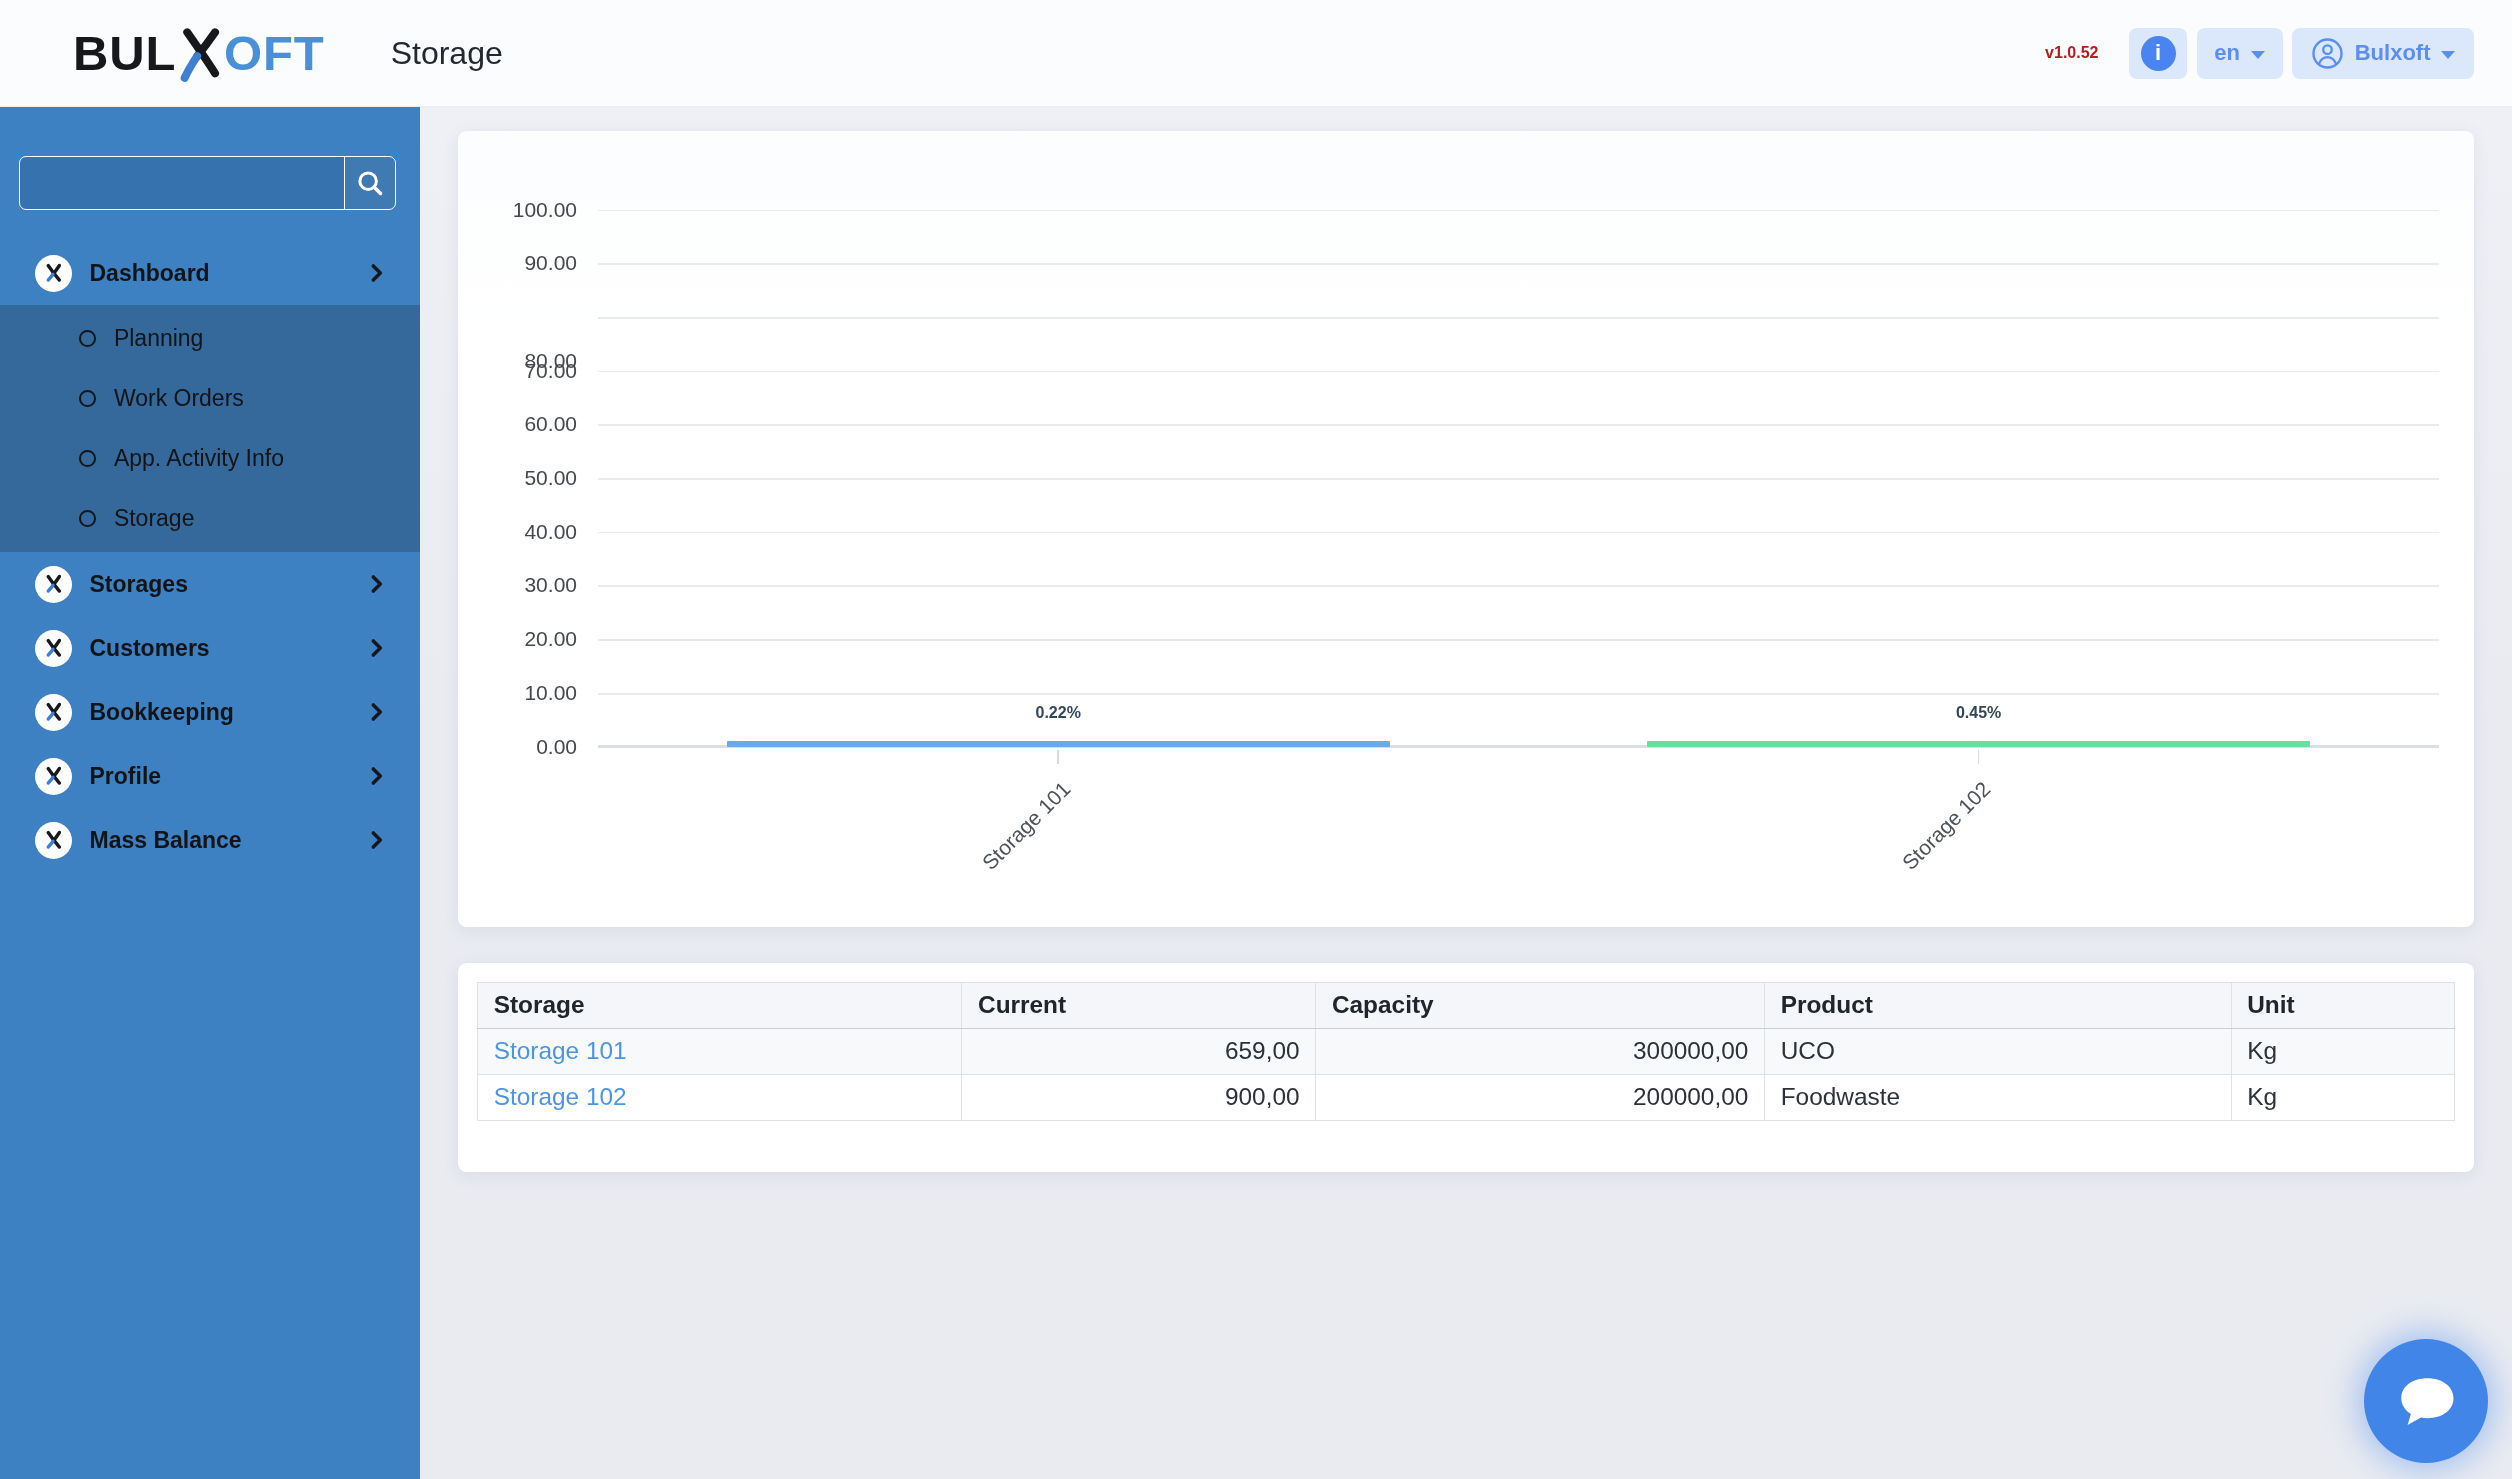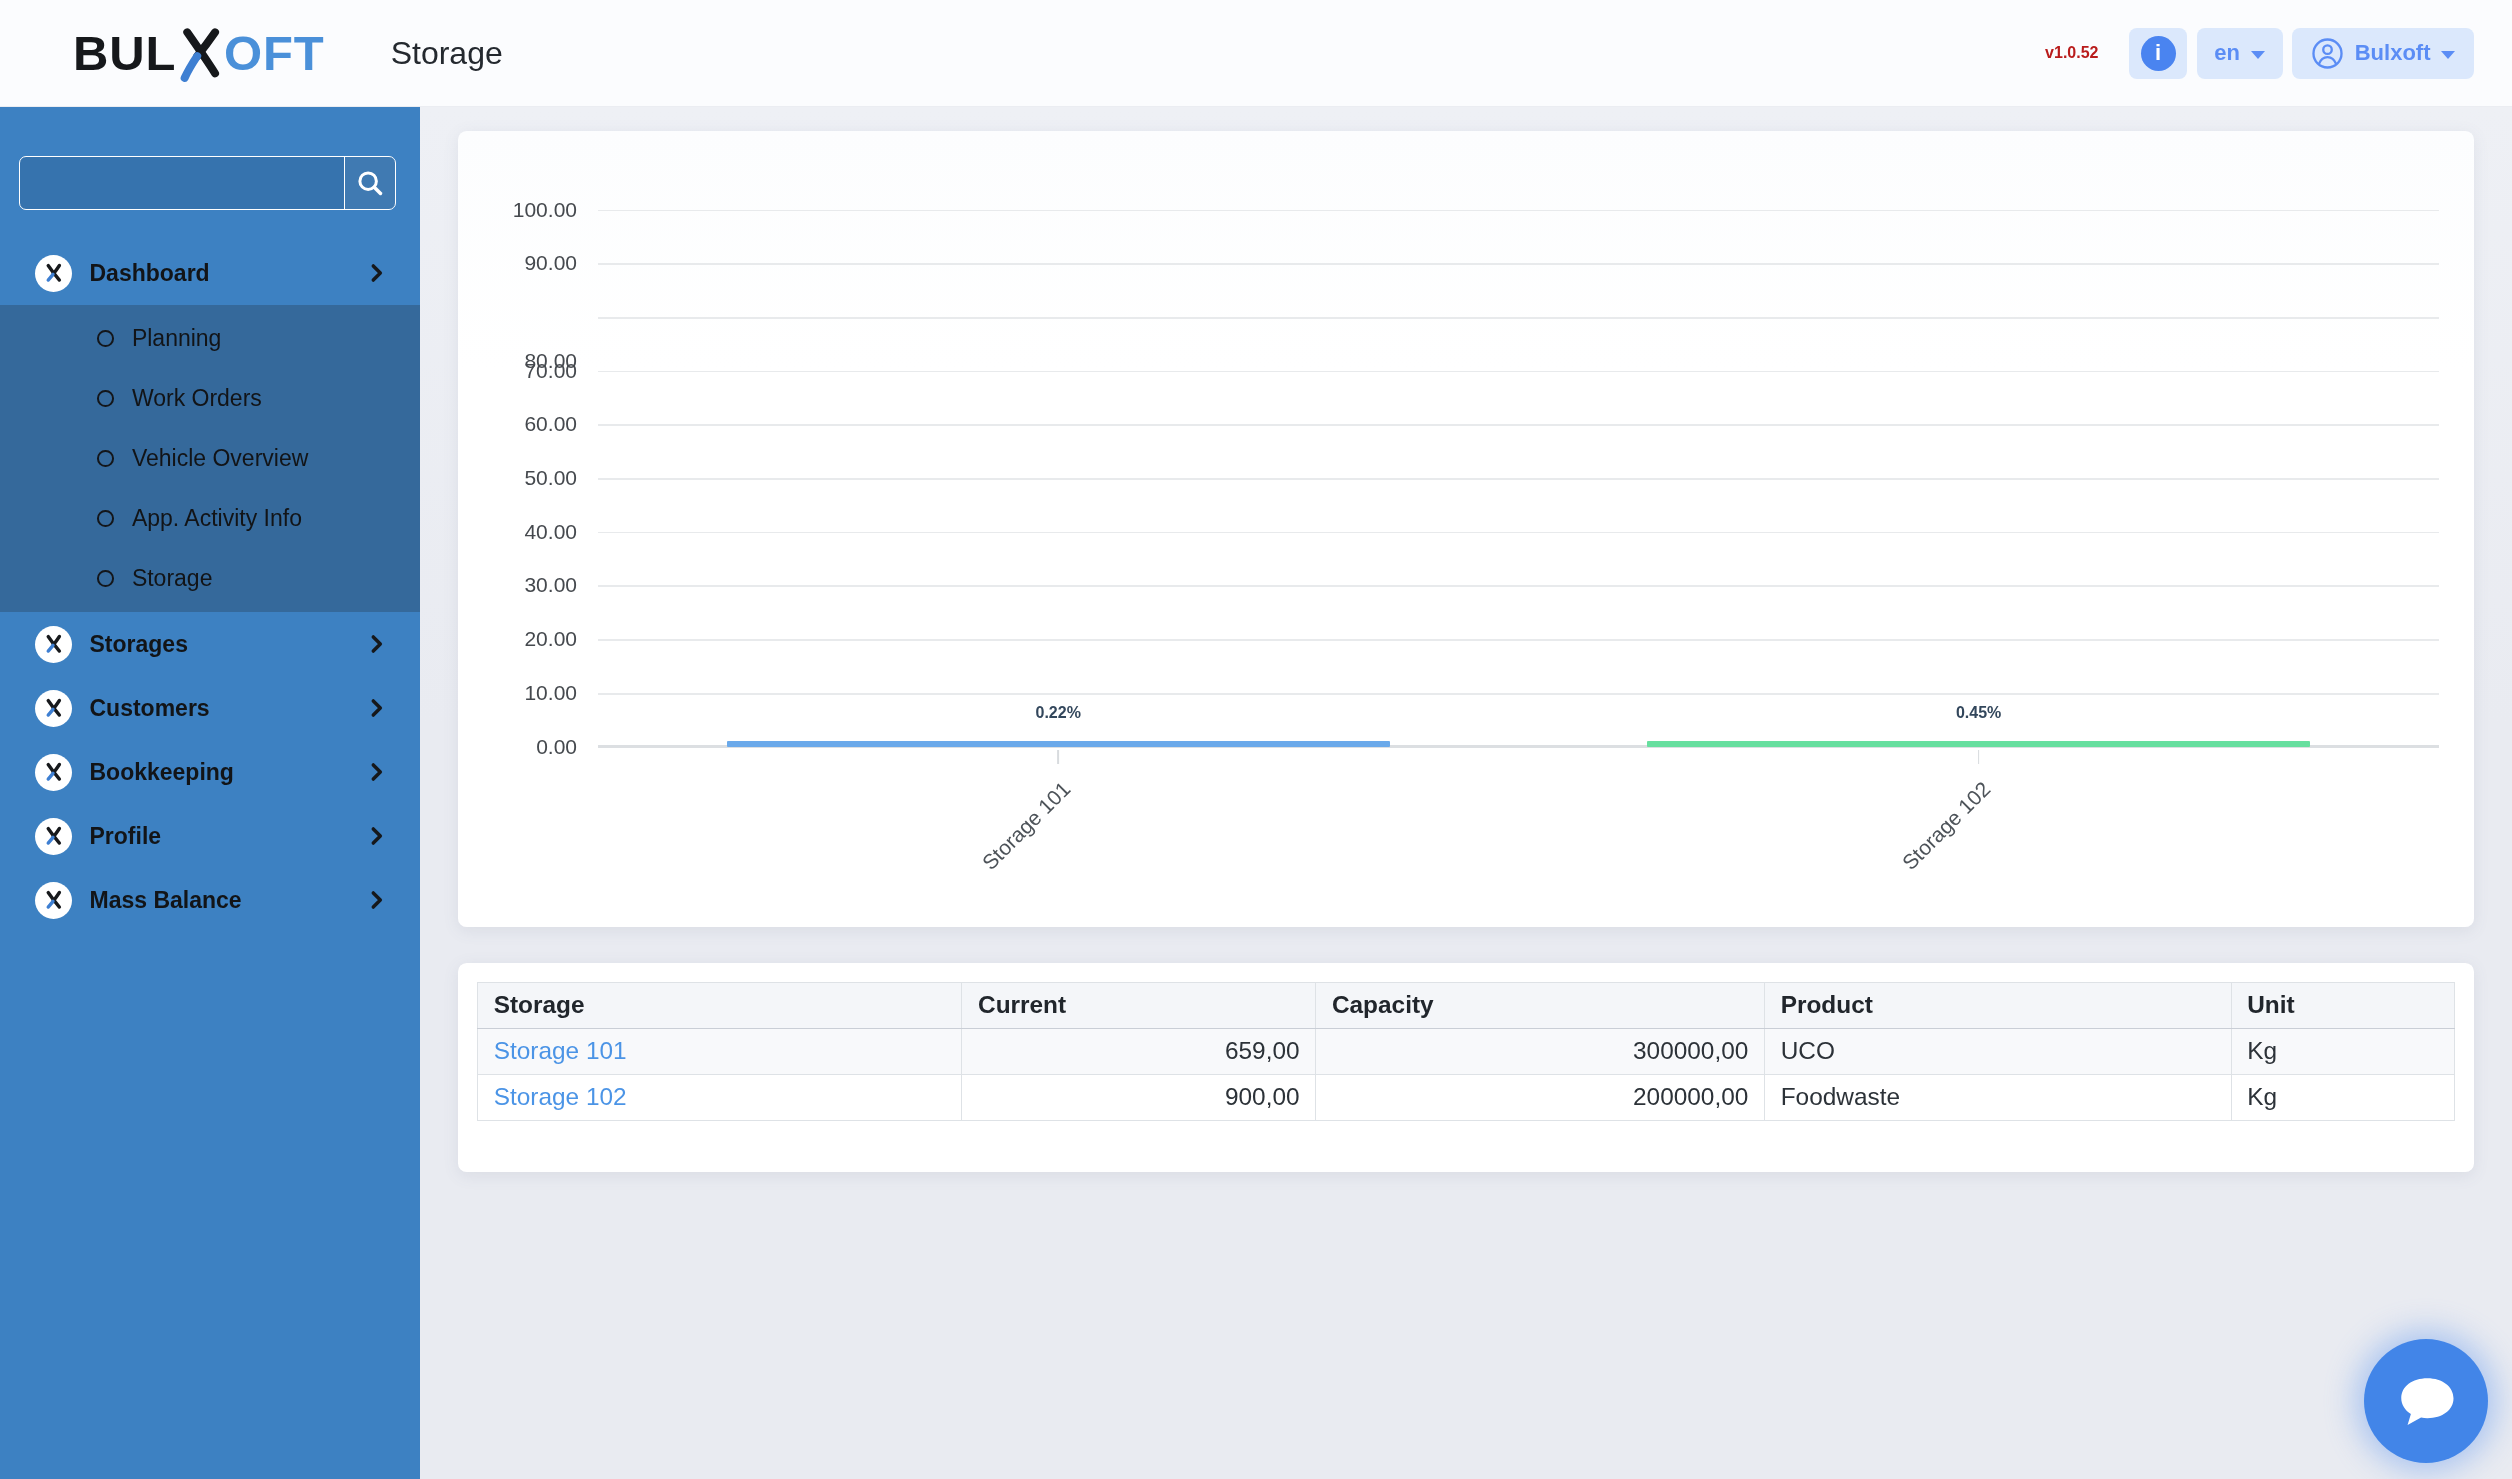--- a/index.html
+++ b/index.html
@@ -41,21 +41,21 @@
     font-size:23px;padding:0 14px;font-family:"Liberation Sans",sans-serif;}
   .search-btn{width:63px;border:none;border-left:1.7px solid #fff;background:rgba(255,255,255,0.05);
     display:flex;align-items:center;justify-content:center;cursor:pointer;}
   nav{margin-top:23px;}
   .nav-item{height:64px;display:flex;align-items:center;padding:0 31px 0 35px;cursor:pointer;}
   .x-badge{width:37px;height:37px;border-radius:50%;background:#fff;display:flex;
     align-items:center;justify-content:center;flex:0 0 37px;}
   .nav-label{margin-left:17.5px;font-size:23px;color:#121417;font-weight:600;flex:1;}
   .chev{display:flex;align-items:center;}
   .submenu{background:#35699b;padding:3.5px 0;}
-  .sub-item{height:60px;display:flex;align-items:center;padding-left:79px;cursor:pointer;margin-left:18px;}
+  .sub-item{height:60px;display:flex;align-items:center;padding-left:79px;cursor:pointer;}
   .bullet{width:16.6px;height:16.6px;border-radius:50%;border:2.6px solid #14161a;flex:0 0 16.6px;}
   .sub-label{margin-left:18.3px;font-size:23px;color:#121417;font-weight:500;}
 
   
   .card{background:#fff;border-radius:8.7px;box-shadow:0 3.5px 15.7px rgba(90,100,130,0.10);}
   .chart-card{height:796px;padding:79px 30px 0 35px;
     background:linear-gradient(180deg,#fcfdfe 0%,#ffffff 30%);}
   .chart{position:relative;height:537px;margin-left:105px;margin-right:5.2px;}
   .gridline{position:absolute;left:0;right:0;height:1.7px;background:#e8eaec;}
   .axisline{position:absolute;left:0;right:0;bottom:-1.7px;height:3.5px;background:#dcdfe2;}
@@ -152,24 +152,20 @@
 
 
         <div class="submenu">
           <div class="sub-item">
             <span class="bullet"></span>
             <span class="sub-label">Planning</span>
           </div>
           <div class="sub-item">
             <span class="bullet"></span>
             <span class="sub-label">Work Orders</span>
-          </div>
-          <div class="sub-item">
-            <span class="bullet"></span>
-            <span class="sub-label">Vehicle Overview</span>
           </div>
           <div class="sub-item">
             <span class="bullet"></span>
             <span class="sub-label">App. Activity Info</span>
           </div>
           <div class="sub-item">
             <span class="bullet"></span>
             <span class="sub-label">Storage</span>
           </div>
         </div>

